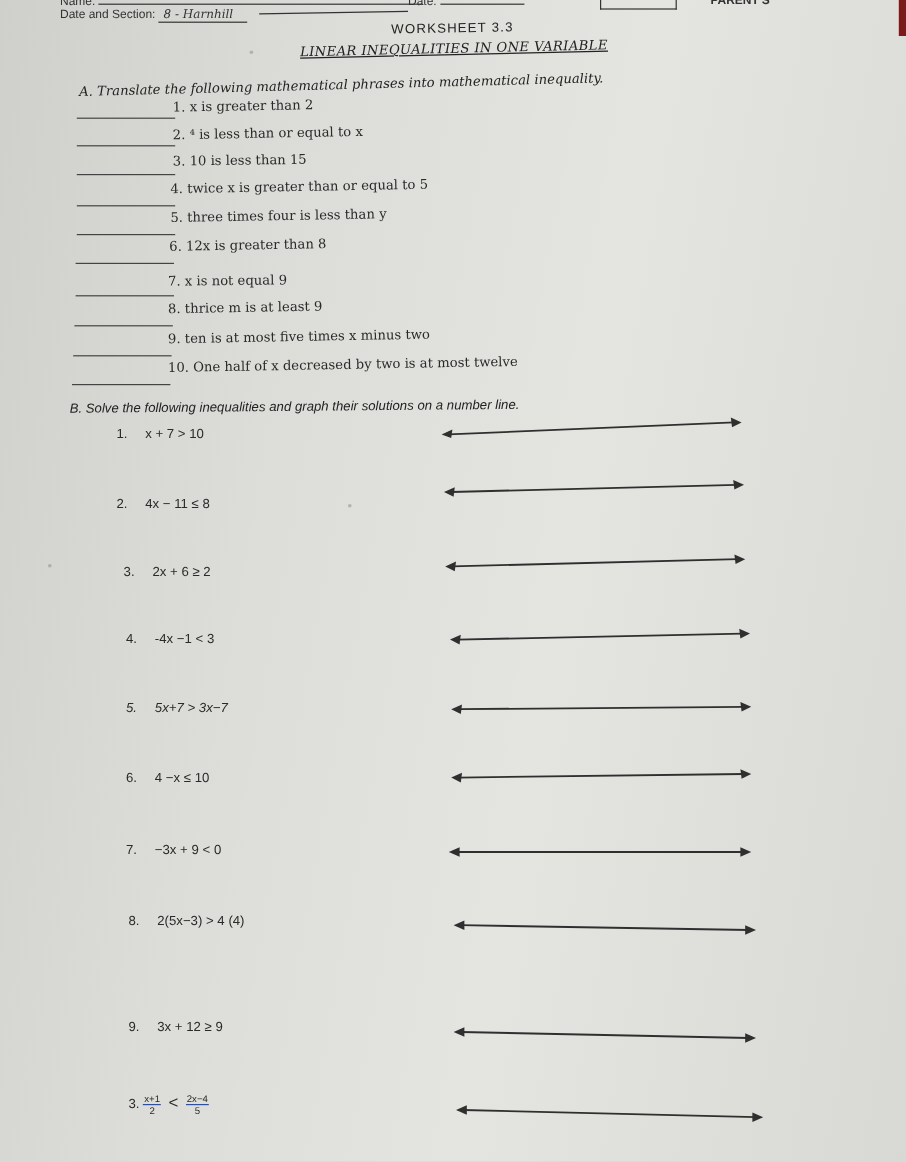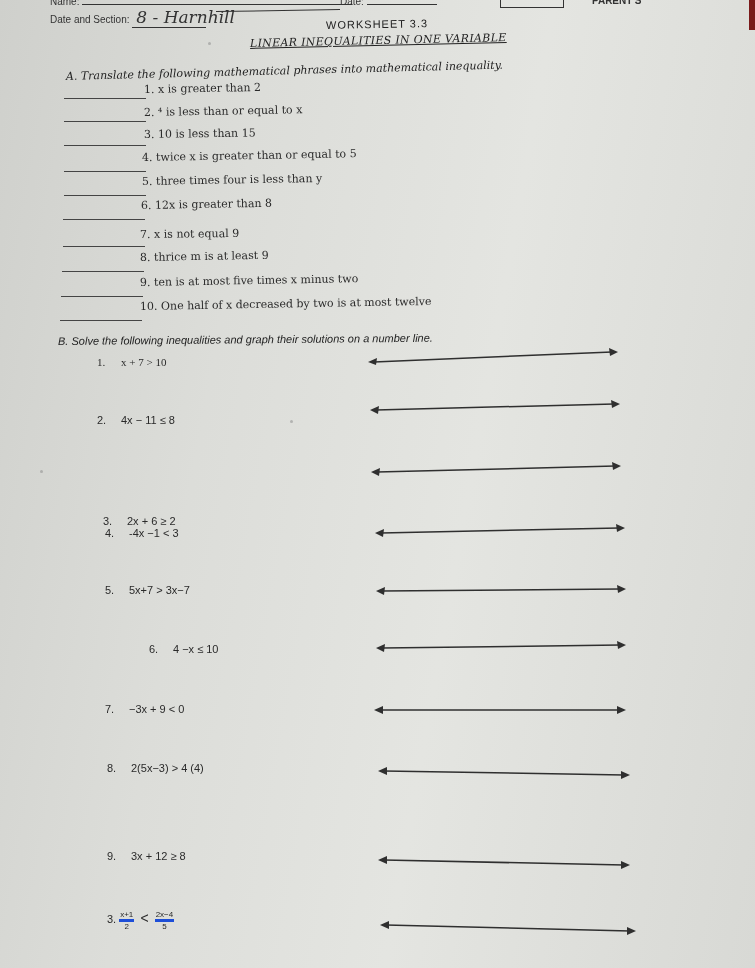--- a/index.html
+++ b/index.html
@@ -14,21 +14,21 @@
     position: absolute; left: 0; top: 0; width: 755px; height: 968px;
     background: linear-gradient(100deg, #cfd0cc 0%, #dcddd9 30%, #e4e5e1 60%, #d8d9d5 100%);
   }
   .edge-red {
     position: absolute; right: 0; top: 0; width: 6px; height: 30px; background: #7a1a1a;
   }
   .abs { position: absolute; white-space: nowrap; }
   .hdr-small {
     font-family: "Liberation Sans", sans-serif; font-size: 10px; color: #333;
   }
-  .hand { font-family: "DejaVu Serif", serif; font-style: italic; font-size: 17px; color: #333; }
+  .hand { font-family: "DejaVu Serif", serif; font-style: italic; font-size: 10px; color: #333; }
   .uline { border-bottom: 1px solid #333; display: inline-block; }
   .title {
     font-family: "Liberation Sans", sans-serif; font-size: 11px; letter-spacing: 1px;
     color: #222; transform: rotate(-1deg);
   }
   .subtitle {
     font-family: "DejaVu Serif", serif; font-style: italic; font-size: 11px;
     text-decoration: underline; color: #222; transform: rotate(-1.3deg); letter-spacing: 0.3px;
   }
   .secA-title {
@@ -44,21 +44,21 @@
   }
   .secB-title {
     font-family: "Liberation Sans", sans-serif; font-style: italic; font-size: 11px; color: #222;
     transform: rotate(-0.5deg); transform-origin: left center;
   }
   .b-item {
     font-family: "Liberation Sans", sans-serif; font-size: 11px; color: #2a2a2a;
   }
   .b-num { display: inline-block; width: 24px; }
   .frac { display: inline-block; vertical-align: middle; text-align: center; font-size: 8px; line-height: 9px; margin: 0 3px; }
-  .frac .n { display: block; border-bottom: 3px solid #1d4ed8; padding: 0 1px; }
+  .frac .n { display: block; border-bottom: 1px solid #1d4ed8; padding: 0 1px; }
   .frac .d { display: block; }
   .numline { position: absolute; height: 12px; }
   .numline svg { display: block; overflow: visible; }
   .smudge { position: absolute; width: 3px; height: 3px; background: #888; border-radius: 50%; opacity: .5; }
   .box-outline { position: absolute; border: 1px solid #333; border-top: none; }
 </style>
 </head>
 <body>
 
 <div class="paper"></div>
@@ -111,21 +111,21 @@
 <div class="abs a-item" style="left:140px; top:251px; transform:rotate(-1deg);">8. thrice  m  is at least 9</div>
 
 <div class="a-blank" style="left:61px; top:296px;"></div>
 <div class="abs a-item" style="left:140px; top:276px; transform:rotate(-1deg);">9.  ten is at most five times x minus two</div>
 
 <div class="a-blank" style="left:60px; top:320px;"></div>
 <div class="abs a-item" style="left:140px; top:300px; transform:rotate(-1deg);">10. One half of x decreased by two is at most twelve</div>
 
 <div class="abs secB-title" style="left:58px; top:335px;">B. Solve the following inequalities and graph their solutions on a number line.</div>
 
-<div class="abs b-item" style="left:97px; top:356px;font-family:Liberation Serif, serif;">
+<div class="abs b-item" style="left:97px; top:356px;">
   <span class="b-num">1.</span><span>x + 7 &gt; 10</span>
 </div>
 <div class="numline" style="left:368px; top:349px;">
   <svg width="250" height="16">
       <line x1="6" y1="13" x2="244" y2="3" stroke="#2f2f2f" stroke-width="1.5"></line>
       <polygon points="0,13 9,9 8,16" fill="#2f2f2f"></polygon>
       <polygon points="250,3 241,-1 242,7" fill="#2f2f2f"></polygon>
     </svg>
 </div>
 
@@ -133,21 +133,21 @@
   <span class="b-num">2.</span><span>4x − 11 ≤ 8</span>
 </div>
 <div class="numline" style="left:370px; top:400px;">
   <svg width="250" height="16">
       <line x1="6" y1="10" x2="244" y2="4" stroke="#2f2f2f" stroke-width="1.5"></line>
       <polygon points="0,10 9,6 8,14" fill="#2f2f2f"></polygon>
       <polygon points="250,4 241,0 242,8" fill="#2f2f2f"></polygon>
     </svg>
 </div>
 
-<div class="abs b-item" style="left:103px; top:471px;margin-top:44px;">
+<div class="abs b-item" style="left:103px; top:471px;">
   <span class="b-num">3.</span><span>2x + 6 ≥ 2</span>
 </div>
 <div class="numline" style="left:371px; top:462px;">
   <svg width="250" height="16">
       <line x1="6" y1="10" x2="244" y2="4" stroke="#2f2f2f" stroke-width="1.5"></line>
       <polygon points="0,10 9,6 8,14" fill="#2f2f2f"></polygon>
       <polygon points="250,4 241,0 242,8" fill="#2f2f2f"></polygon>
     </svg>
 </div>
 
@@ -155,32 +155,32 @@
   <span class="b-num">4.</span><span>-4x −1 &lt; 3</span>
 </div>
 <div class="numline" style="left:375px; top:523px;">
   <svg width="250" height="16">
       <line x1="6" y1="10" x2="244" y2="5" stroke="#2f2f2f" stroke-width="1.5"></line>
       <polygon points="0,10 9,6 8,14" fill="#2f2f2f"></polygon>
       <polygon points="250,5 241,1 242,9" fill="#2f2f2f"></polygon>
     </svg>
 </div>
 
-<div class="abs b-item" style="left:105px; top:584px;">
+<div class="abs b-item" style="left:105px; top:584px;font-style:italic;">
   <span class="b-num">5.</span><span>5x+7 &gt; 3x−7</span>
 </div>
 <div class="numline" style="left:376px; top:583px;">
   <svg width="250" height="16">
       <line x1="6" y1="8" x2="244" y2="6" stroke="#2f2f2f" stroke-width="1.5"></line>
       <polygon points="0,8 9,4 8,12" fill="#2f2f2f"></polygon>
       <polygon points="250,6 241,2 242,10" fill="#2f2f2f"></polygon>
     </svg>
 </div>
 
-<div class="abs b-item" style="left:105px; top:643px;margin-left:44px;">
+<div class="abs b-item" style="left:105px; top:643px;">
   <span class="b-num">6.</span><span>4 −x ≤ 10</span>
 </div>
 <div class="numline" style="left:376px; top:640px;">
   <svg width="250" height="16">
       <line x1="6" y1="8" x2="244" y2="5" stroke="#2f2f2f" stroke-width="1.5"></line>
       <polygon points="0,8 9,4 8,12" fill="#2f2f2f"></polygon>
       <polygon points="250,5 241,1 242,9" fill="#2f2f2f"></polygon>
     </svg>
 </div>
 
@@ -200,21 +200,21 @@
 </div>
 <div class="numline" style="left:378px; top:767px;">
   <svg width="252" height="16">
       <line x1="6" y1="4" x2="246" y2="8" stroke="#2f2f2f" stroke-width="1.5"></line>
       <polygon points="0,4 9,0 9,8" fill="#2f2f2f"></polygon>
       <polygon points="252,8 243,4 243,12" fill="#2f2f2f"></polygon>
     </svg>
 </div>
 
 <div class="abs b-item" style="left:107px; top:850px;">
-  <span class="b-num">9.</span><span>3x + 12 ≥ 8</span>
+  <span class="b-num">9.</span><span>3x + 12 ≥ 9</span>
 </div>
 <div class="numline" style="left:378px; top:857px;">
   <svg width="252" height="16">
       <line x1="6" y1="3" x2="246" y2="8" stroke="#2f2f2f" stroke-width="1.5"></line>
       <polygon points="0,3 9,-1 9,7" fill="#2f2f2f"></polygon>
       <polygon points="252,8 243,4 243,12" fill="#2f2f2f"></polygon>
     </svg>
 </div>
 
 <div class="abs b-item" style="left:107px; top:910px;">

